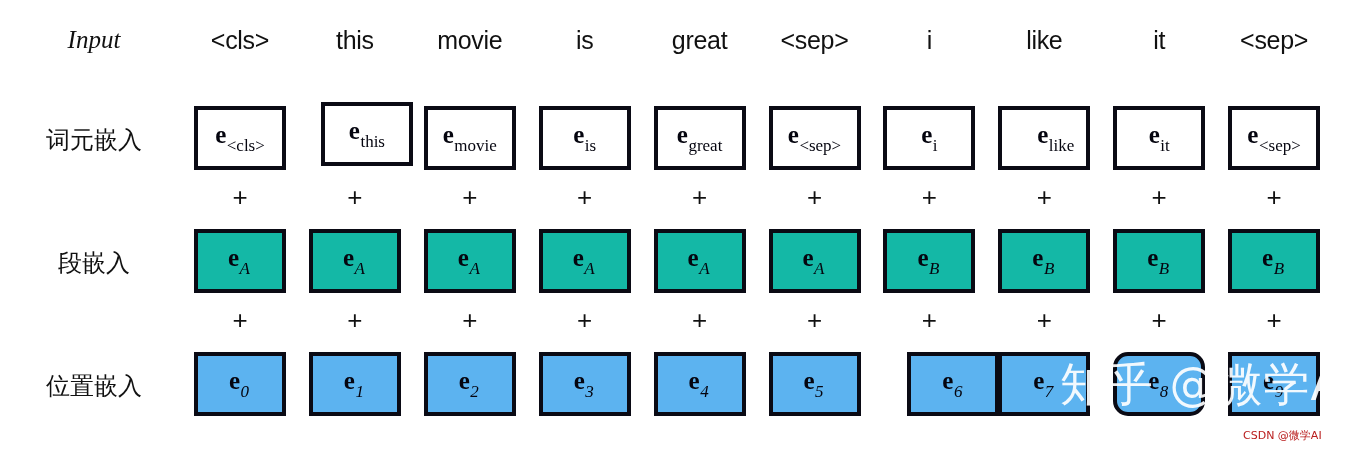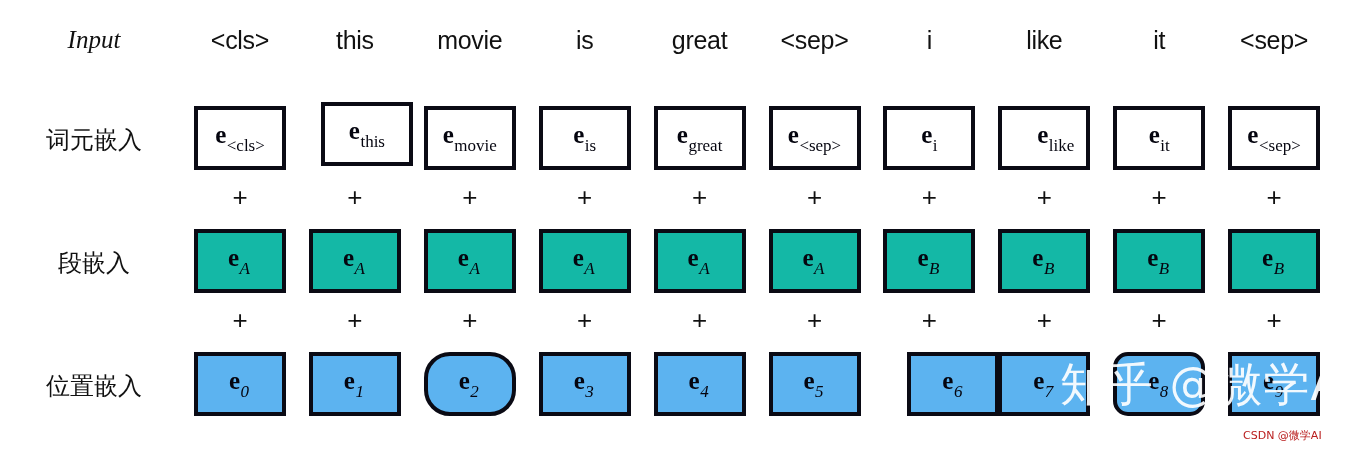--- a/index.html
+++ b/index.html
@@ -215,21 +215,21 @@
       <div class="ebox seg" style="left: 1228.1px; top: 229px;">
         <span class="emb"><span class="base">e</span><span class="sub italic">B</span></span>
       </div>
       <div class="row-label cn-label" style="top: 371px; text-align: center;">位置嵌入</div>
       <div class="ebox pos" style="left: 194px; top: 352px;">
         <span class="emb"><span class="base">e</span><span class="sub italic">0</span></span>
       </div>
       <div class="ebox pos" style="left: 308.9px; top: 352px;">
         <span class="emb"><span class="base">e</span><span class="sub italic">1</span></span>
       </div>
-      <div class="ebox pos" style="left: 423.8px; top: 352px; border-radius: 26px;">
+      <div class="ebox pos" style="left: 423.8px; top: 352px;">
         <span class="emb"><span class="base">e</span><span class="sub italic">2</span></span>
       </div>
       <div class="ebox pos" style="left: 538.7px; top: 352px;">
         <span class="emb"><span class="base">e</span><span class="sub italic">3</span></span>
       </div>
       <div class="ebox pos" style="left: 653.6px; top: 352px;">
         <span class="emb"><span class="base">e</span><span class="sub italic">4</span></span>
       </div>
       <div class="ebox pos" style="left: 768.5px; top: 352px;">
         <span class="emb"><span class="base">e</span><span class="sub italic">5</span></span>

